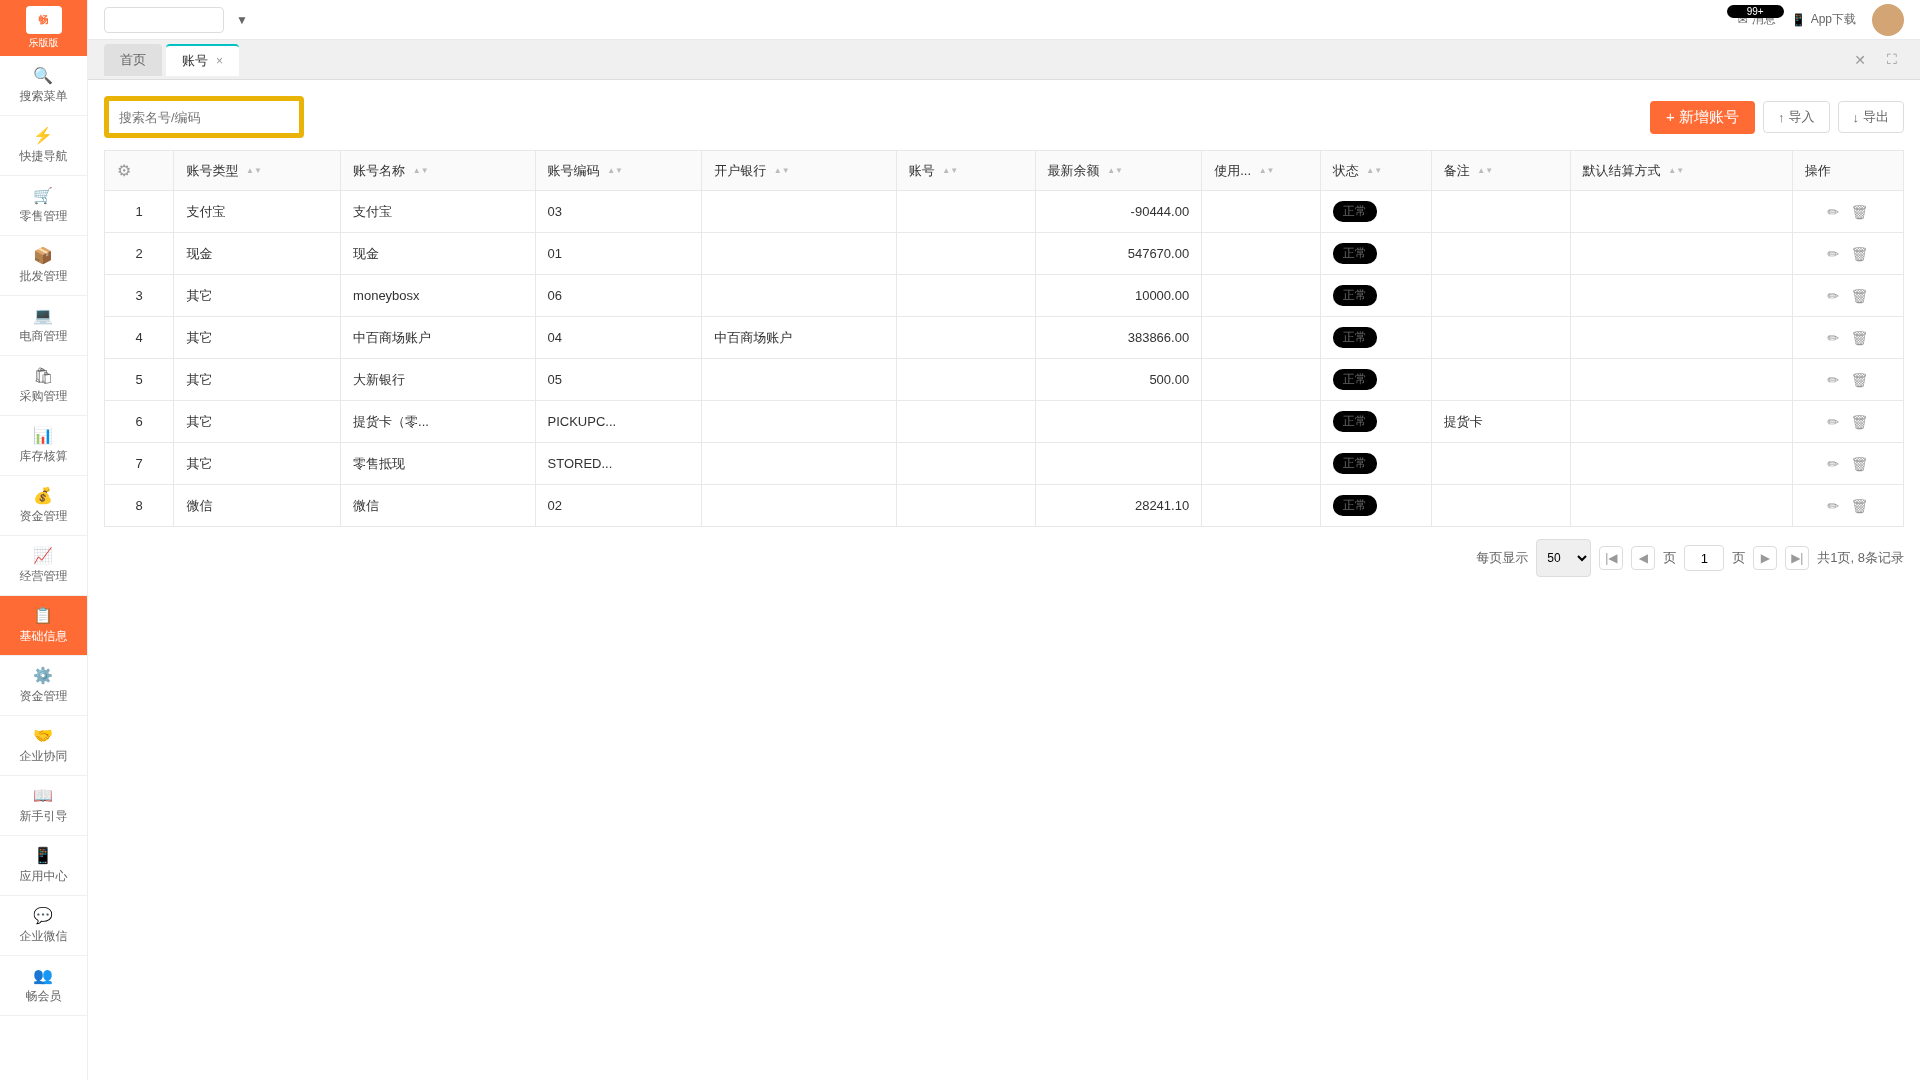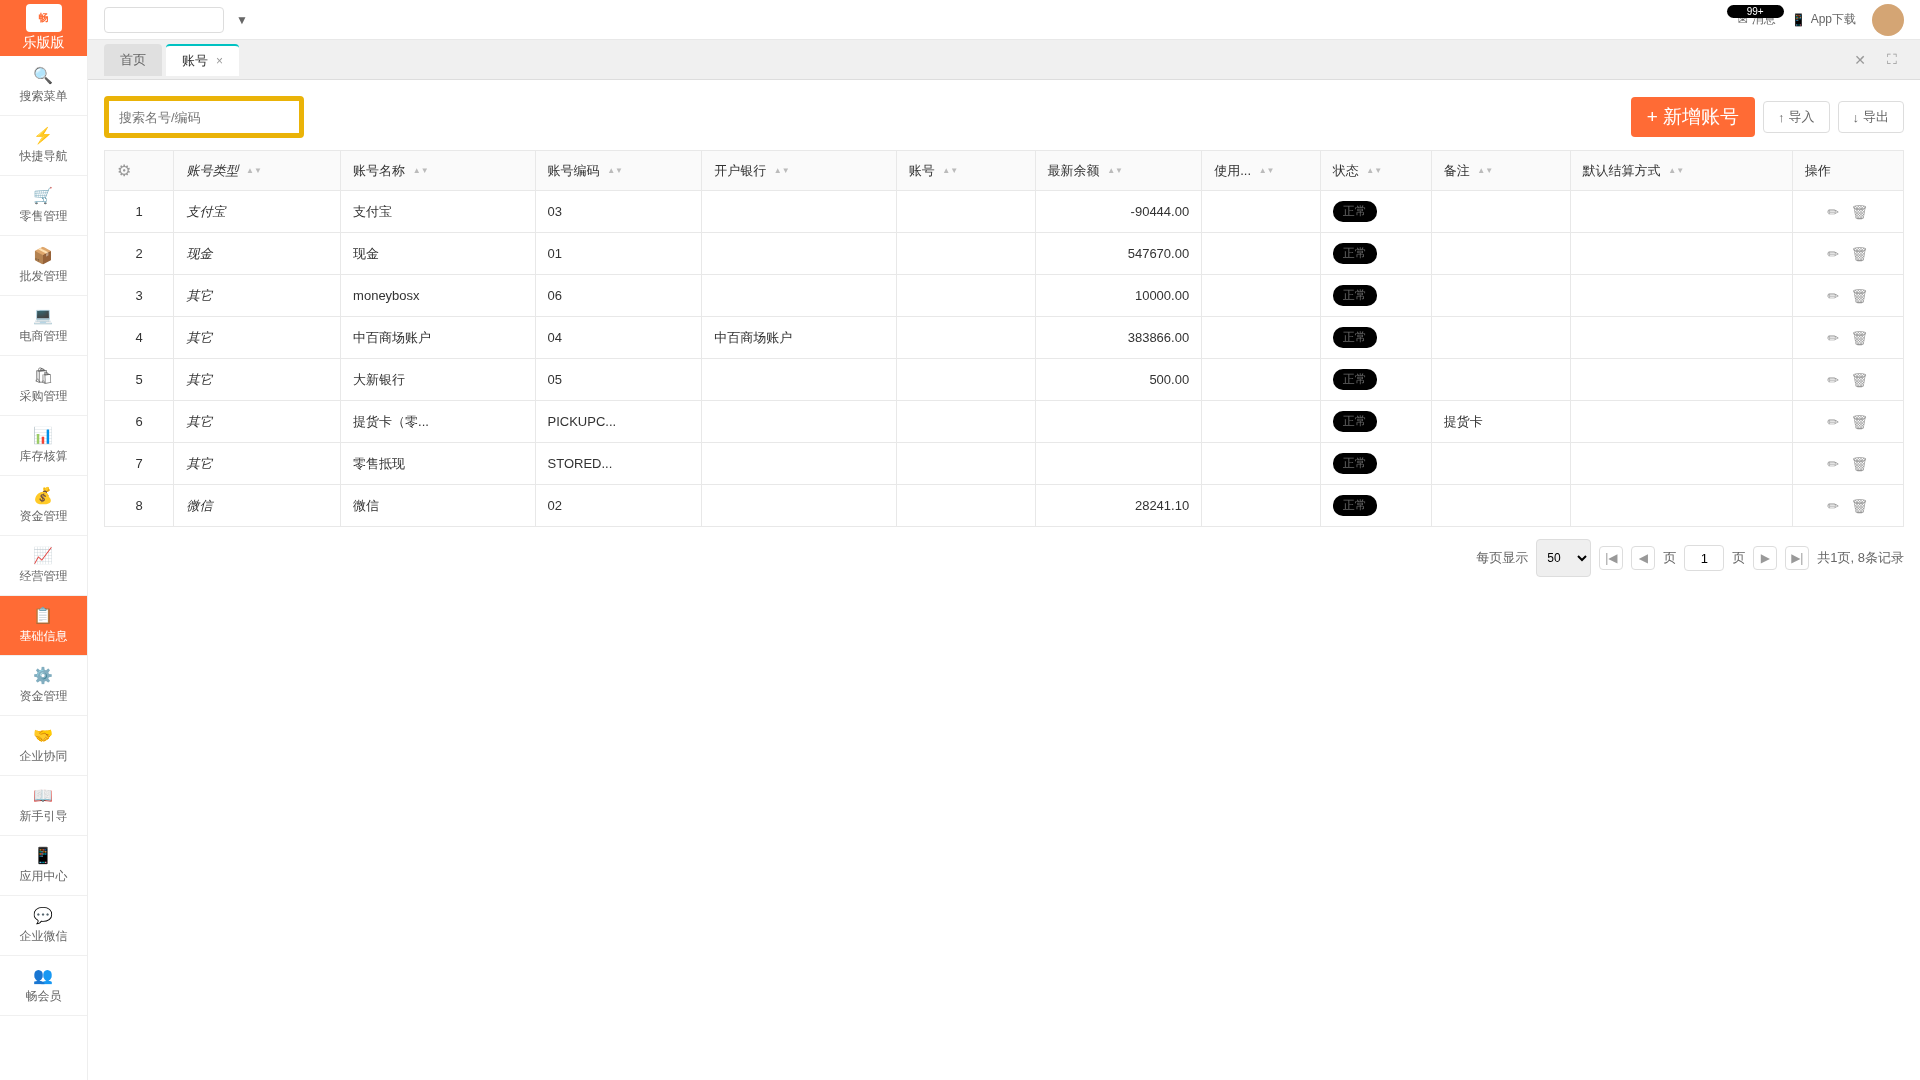--- a/index.html
+++ b/index.html
@@ -32,21 +32,21 @@
       border-radius: 4px;
       display: flex;
       align-items: center;
       justify-content: center;
       font-size: 10px;
       font-weight: bold;
       color: #ff6b35;
     }
     .sidebar-logo .logo-text {
       color: #fff;
-      font-size: 14px;
+      font-size: 10px;
       margin-top: 2px;
     }
     .sidebar-item {
       width: 100%;
       padding: 10px 4px;
       display: flex;
       flex-direction: column;
       align-items: center;
       cursor: pointer;
       font-size: 12px;
@@ -233,21 +233,21 @@
       display: flex;
       gap: 8px;
       align-items: center;
     }
     .btn-primary {
       background: #ff6b35;
       color: #fff;
       border: none;
       padding: 7px 16px;
       border-radius: 4px;
-      font-size: 19px;
+      font-size: 15px;
       cursor: pointer;
       display: flex;
       align-items: center;
       gap: 4px;
     }
     .btn-default {
       background: #fff;
       color: #666;
       border: 1px solid #ddd;
       padding: 6px 14px;
@@ -300,21 +300,21 @@
     .status-normal { background: #000000; color: #666; }
     .action-btn {
       background: none;
       border: none;
       cursor: pointer;
       padding: 2px 4px;
       color: #999;
       font-size: 14px;
     }
     .col-index { width: 50px; text-align: center; }
-    .col-type { width: 120px; font-style: italic; }
+    .col-type { width: 120px; }
     .col-name { width: 140px; }
     .col-code { width: 120px; }
     .col-bank { width: 140px; }
     .col-account { width: 100px; }
     .col-balance { width: 120px; text-align: right; }
     .col-usage { width: 80px; }
     .col-status { width: 80px; }
     .col-note { width: 100px; }
     .col-settlement { width: 160px; }
     .col-action { width: 80px; text-align: center; }

